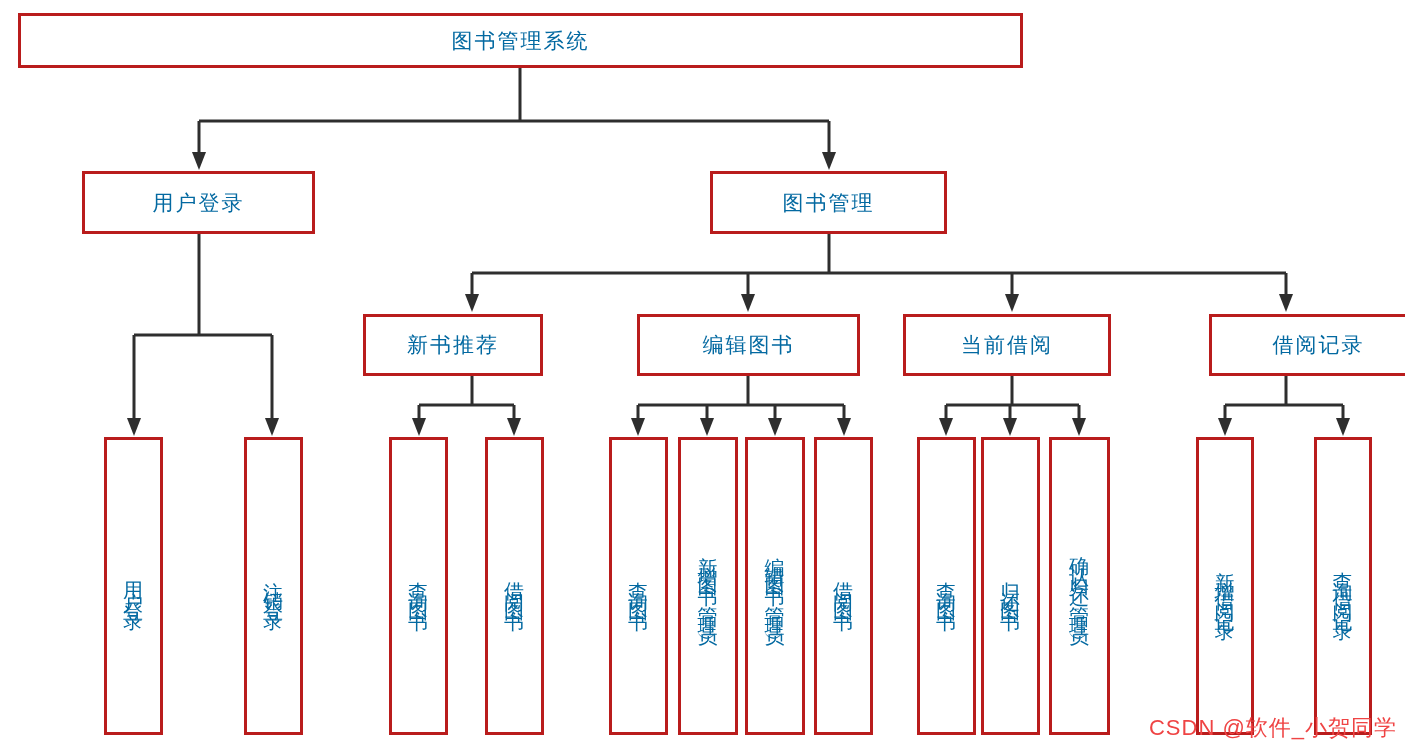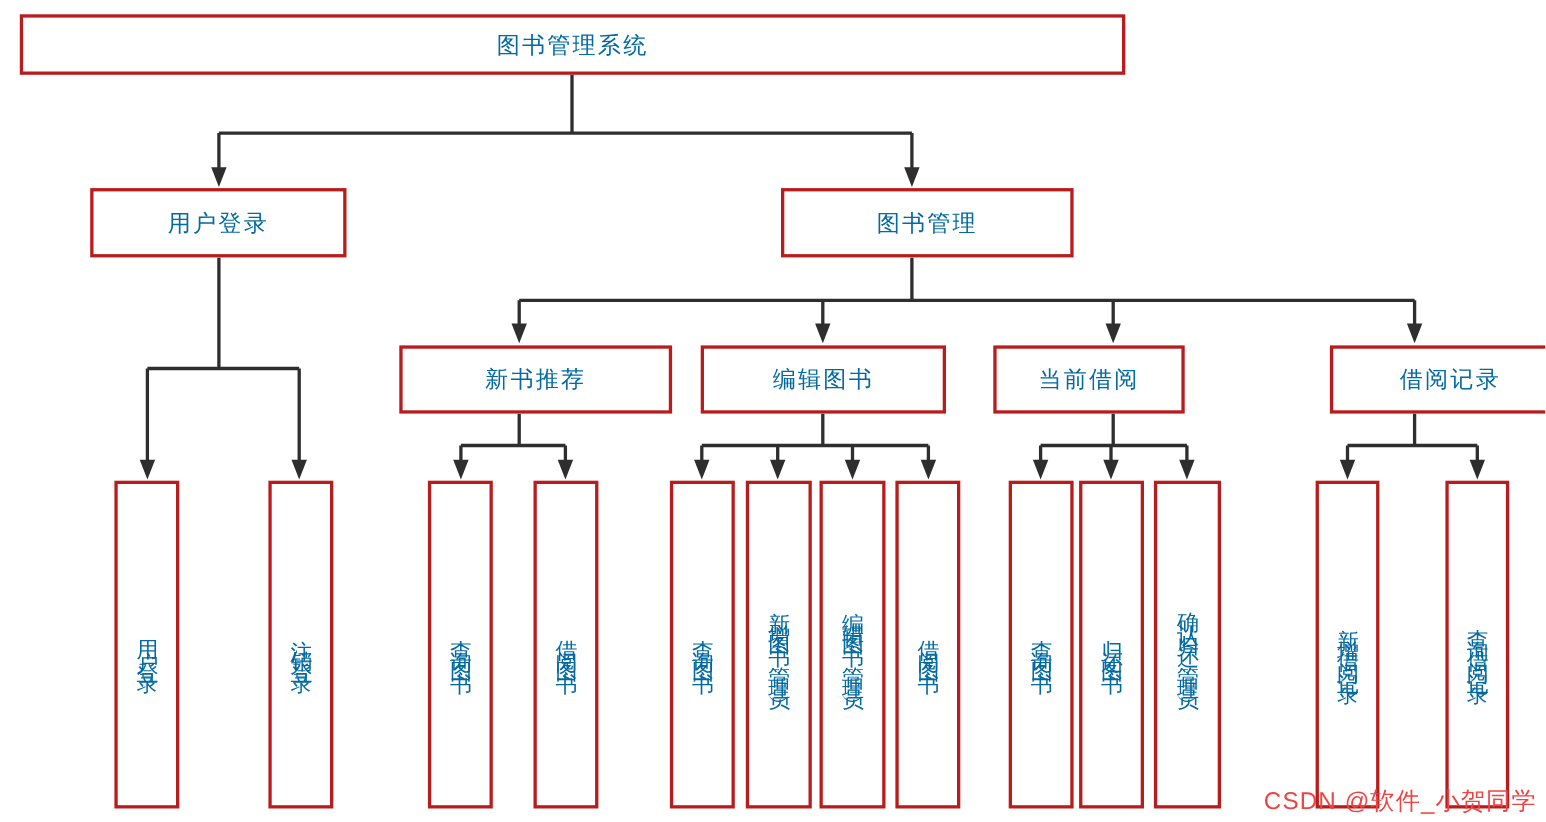--- a/index.html
+++ b/index.html
@@ -98,31 +98,31 @@
     </g>
   </svg>
 
   <div class="box h-box" style="left:18px; top:13px; width:1005px; height:55px;">
     <span>图书管理系统</span>
   </div>
 
   <div class="box h-box" style="left:82px; top:171px; width:233px; height:63px;">
     <span>用户登录</span>
   </div>
-  <div class="box h-box" style="left:710px; top:171px; width:266px; height:63px;">
+  <div class="box h-box" style="left:710px; top:171px; width:237px; height:63px;">
     <span>图书管理</span>
   </div>
 
-  <div class="box h-box" style="left:363px; top:314px; width:248px; height:62px;">
+  <div class="box h-box" style="left:363px; top:314px; width:180px; height:62px;">
     <span>新书推荐</span>
   </div>
   <div class="box h-box" style="left:637px; top:314px; width:223px; height:62px;">
     <span>编辑图书</span>
   </div>
-  <div class="box h-box" style="left:903px; top:314px; width:174px; height:62px;">
+  <div class="box h-box" style="left:903px; top:314px; width:208px; height:62px;">
     <span>当前借阅</span>
   </div>
   <div class="box h-box" style="left:1177px; top:314px; width:219px; height:62px;margin-left:32px;">
     <span>借阅记录</span>
   </div>
 
   <div class="box v-box" style="left:104px; top:437px; width:59px; height:298px;">
     <span class="v-label">用户登录</span>
   </div>
   <div class="box v-box" style="left:244px; top:437px; width:59px; height:298px;">

